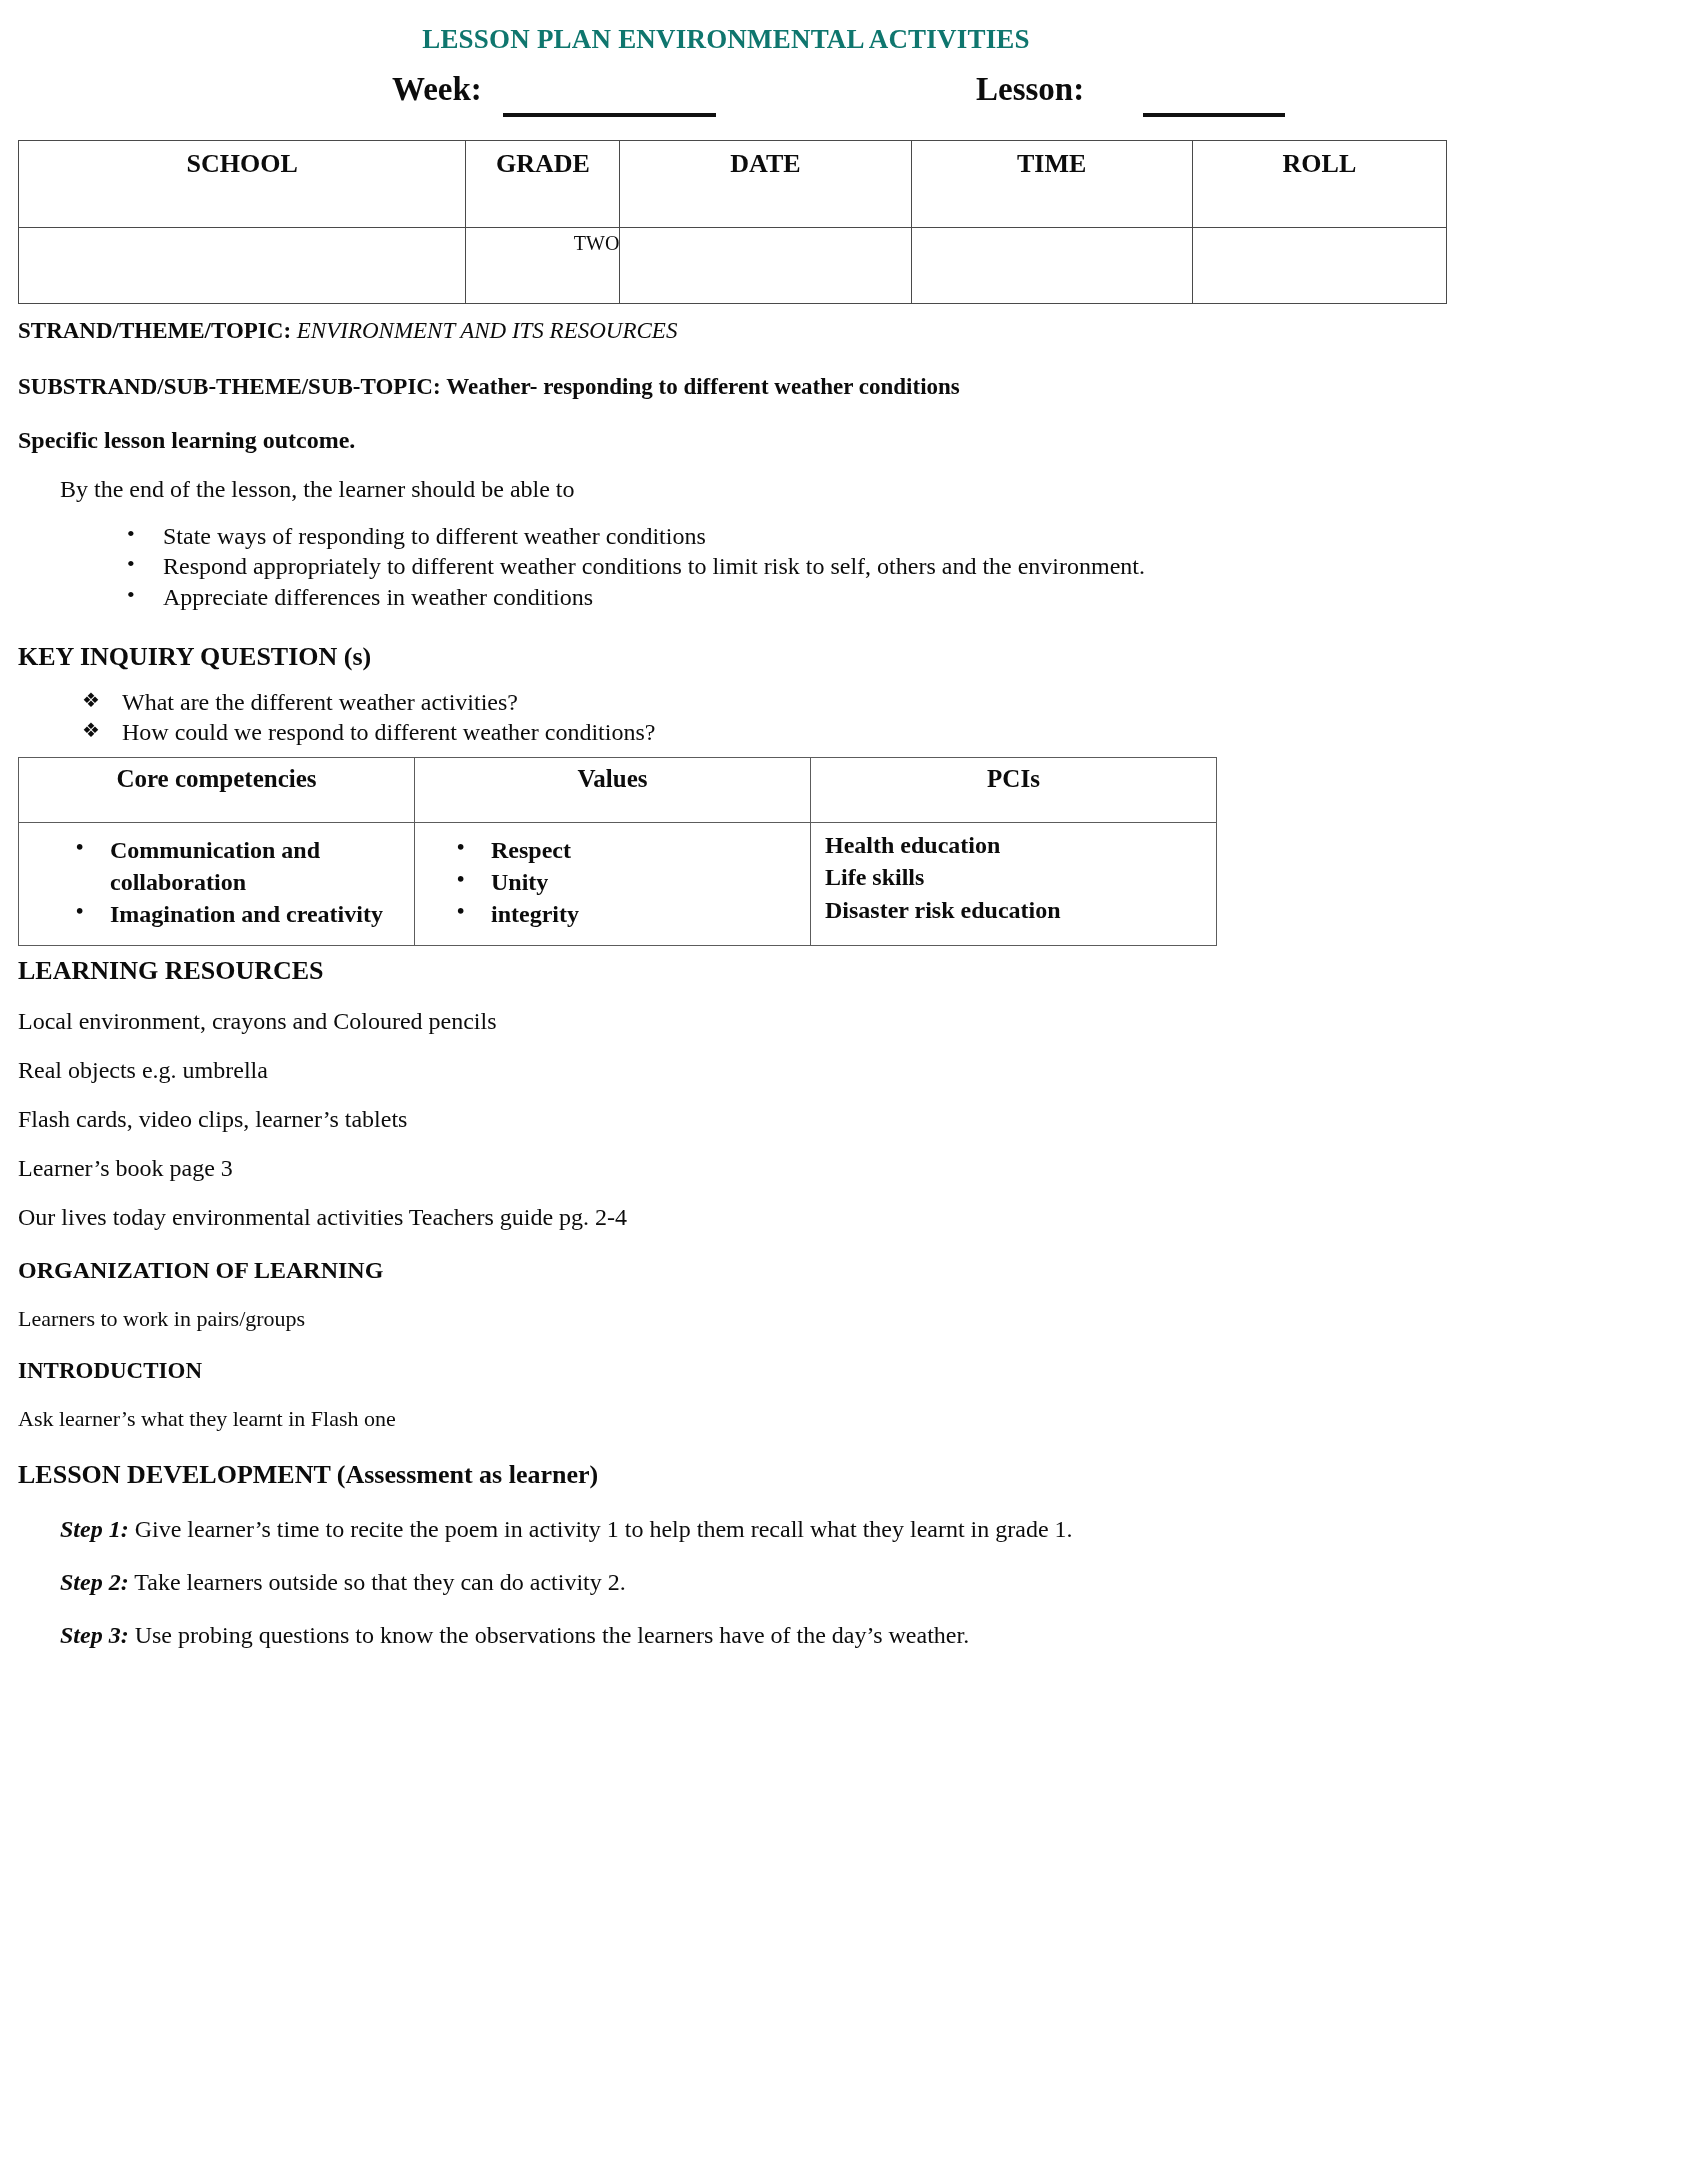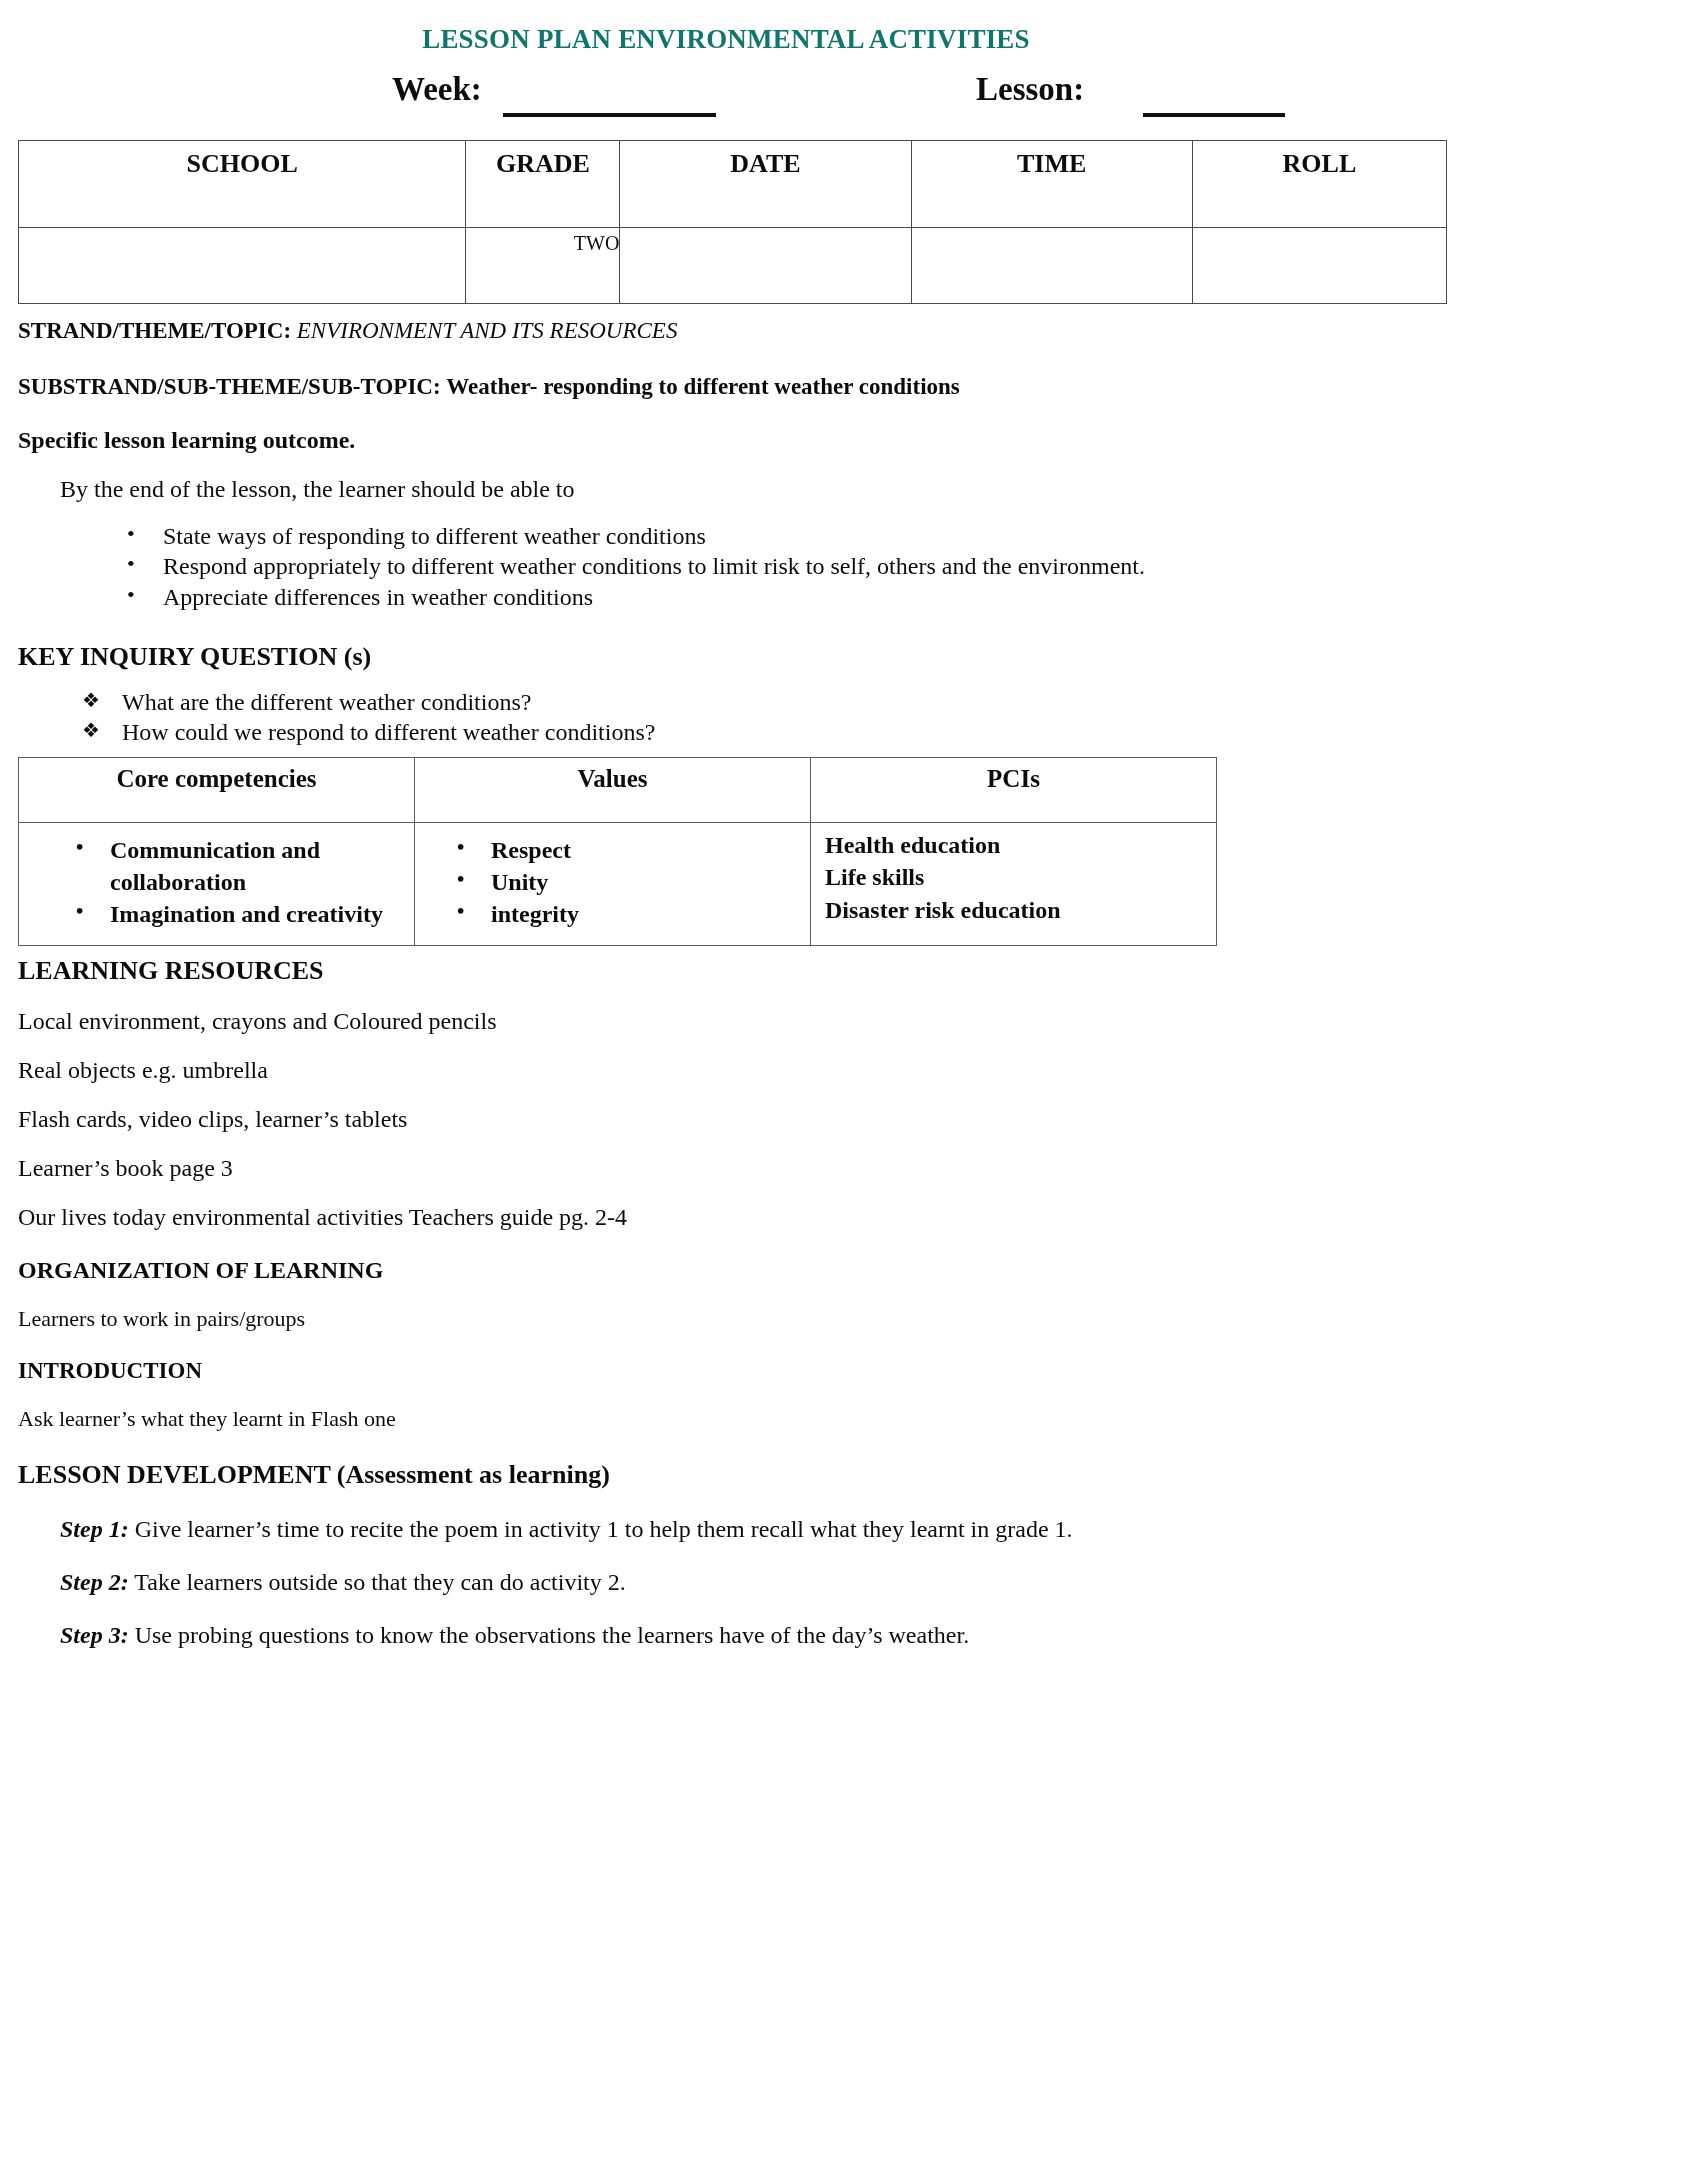--- a/index.html
+++ b/index.html
@@ -287,21 +287,21 @@
     <div class="body-text indent">By the end of the lesson, the learner should be able to</div>
 
     <ul class="dot-list">
       <li>State ways of responding to different weather conditions</li>
       <li>Respond appropriately to different weather conditions to limit risk to self, others and the environment.</li>
       <li>Appreciate differences in weather conditions</li>
     </ul>
 
     <div class="h-bold-lg" style="margin-top:30px;">KEY INQUIRY QUESTION (s)</div>
     <ul class="diamond-list">
-      <li>What are the different weather conditions?</li>
+      <li>What are the different weather activities?</li>
       <li>How could we respond to different weather conditions?</li>
     </ul>
 
     <table class="comp-table">
       <colgroup>
           <col class="ct-col1">
           <col class="ct-col2">
           <col class="ct-col3">
         </colgroup>
       <thead>
@@ -343,21 +343,21 @@
     <div class="body-text">Flash cards, video clips, learner’s tablets</div>
     <div class="body-text">Learner’s book page 3</div>
     <div class="body-text">Our lives today environmental activities Teachers guide pg. 2-4</div>
 
     <div class="h-bold" style="margin-top:26px;">ORGANIZATION OF LEARNING</div>
     <div class="body-small">Learners to work in pairs/groups</div>
 
     <div class="h-bold" style="margin-top:26px; font-size:23px;">INTRODUCTION</div>
     <div class="body-small">Ask learner’s what they learnt in Flash one</div>
 
-    <div class="h-bold-lg" style="margin-top:28px;">LESSON DEVELOPMENT (Assessment as learning)</div>
+    <div class="h-bold-lg" style="margin-top:28px;">LESSON DEVELOPMENT (Assessment as learner)</div>
 
     <div class="step">
       <span class="step-label">Step 1:</span><span> Give learner’s time to recite the poem in activity 1 to help them recall what they learnt in grade 1.</span>
     </div>
     <div class="step">
       <span class="step-label">Step 2:</span><span> Take learners outside so that they can do activity 2.</span>
     </div>
     <div class="step">
       <span class="step-label">Step 3:</span><span> Use probing questions to know the observations the learners have of the day’s weather.</span>
     </div>

